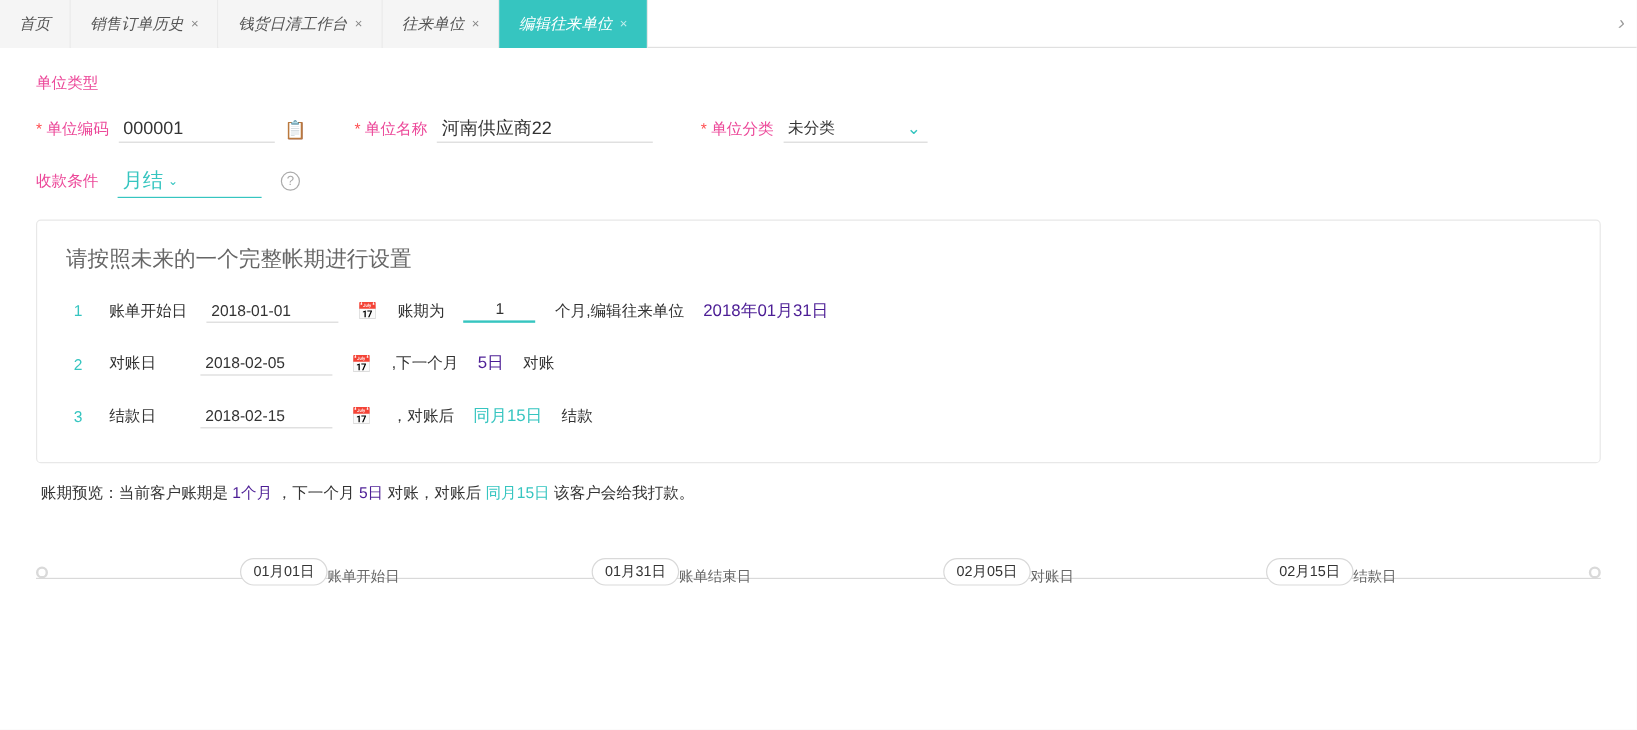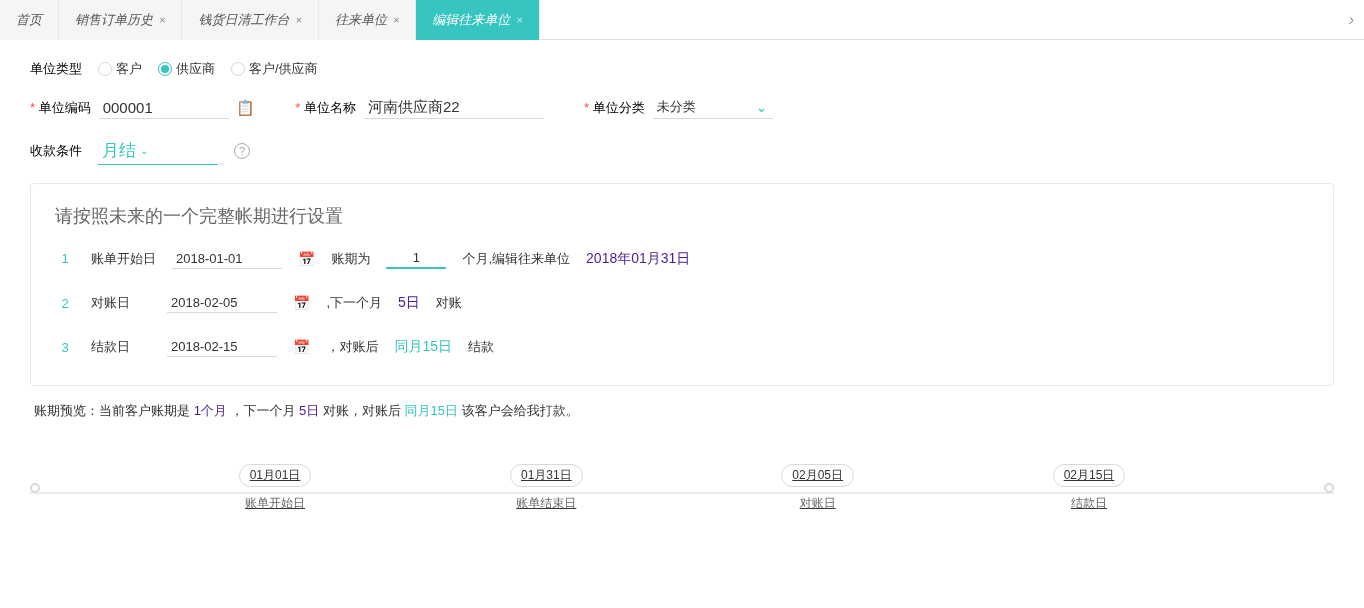--- a/index.html
+++ b/index.html
@@ -53,21 +53,21 @@
     }
 
     
     .form-row {
       display: flex;
       align-items: center;
       margin-bottom: 18px;
       gap: 16px;
     }
     .form-label {
-      color: #000000;
+      color: #ec4899;
       white-space: nowrap;
       font-size: 13px;
     }
     .form-label.required::before {
       content: '* ';
       color: #ff4d4f;
     }
     .radio-group {
       display: flex;
       align-items: center;
@@ -263,24 +263,23 @@
       border-radius: 50%;
       border: 2px solid #d9d9d9;
       background: #fff;
       flex-shrink: 0;
     }
     .timeline-spacer {
       flex: 1;
     }
     .timeline-node {
       display: flex;
-      flex-direction: column;
+      flex-direction: row;
       align-items: center;
       flex-shrink: 0;
-      text-decoration: underline;
     }
     .timeline-badge {
       border: 1px solid #d9d9d9;
       border-radius: 12px;
       padding: 2px 10px;
       font-size: 12px;
       color: #333;
       background: #fff;
       white-space: nowrap;
     }
@@ -314,34 +313,20 @@
     <span>编辑往来单位</span>
     <span class="close-x">×</span>
   </div>
   <div class="tab-expand">›</div>
 </div>
 
 <div class="main-content">
 
   <div class="form-row">
     <span class="form-label">单位类型</span>
-    <div class="radio-group">
-      <label class="radio-item">
-        <span class="radio-circle"></span>
-        <span>客户</span>
-      </label>
-      <label class="radio-item">
-        <span class="radio-circle checked"></span>
-        <span>供应商</span>
-      </label>
-      <label class="radio-item">
-        <span class="radio-circle"></span>
-        <span>客户/供应商</span>
-      </label>
-    </div>
   </div>
 
   <div class="form-row" style="gap:40px;">
     <div class="field-group">
       <span class="form-label required">单位编码</span>
       <input class="input-field" type="text" style="width: 130px;" value="000001">
       <span class="input-icon">📋</span>
     </div>
     <div class="field-group">
       <span class="form-label required">单位名称</span>

